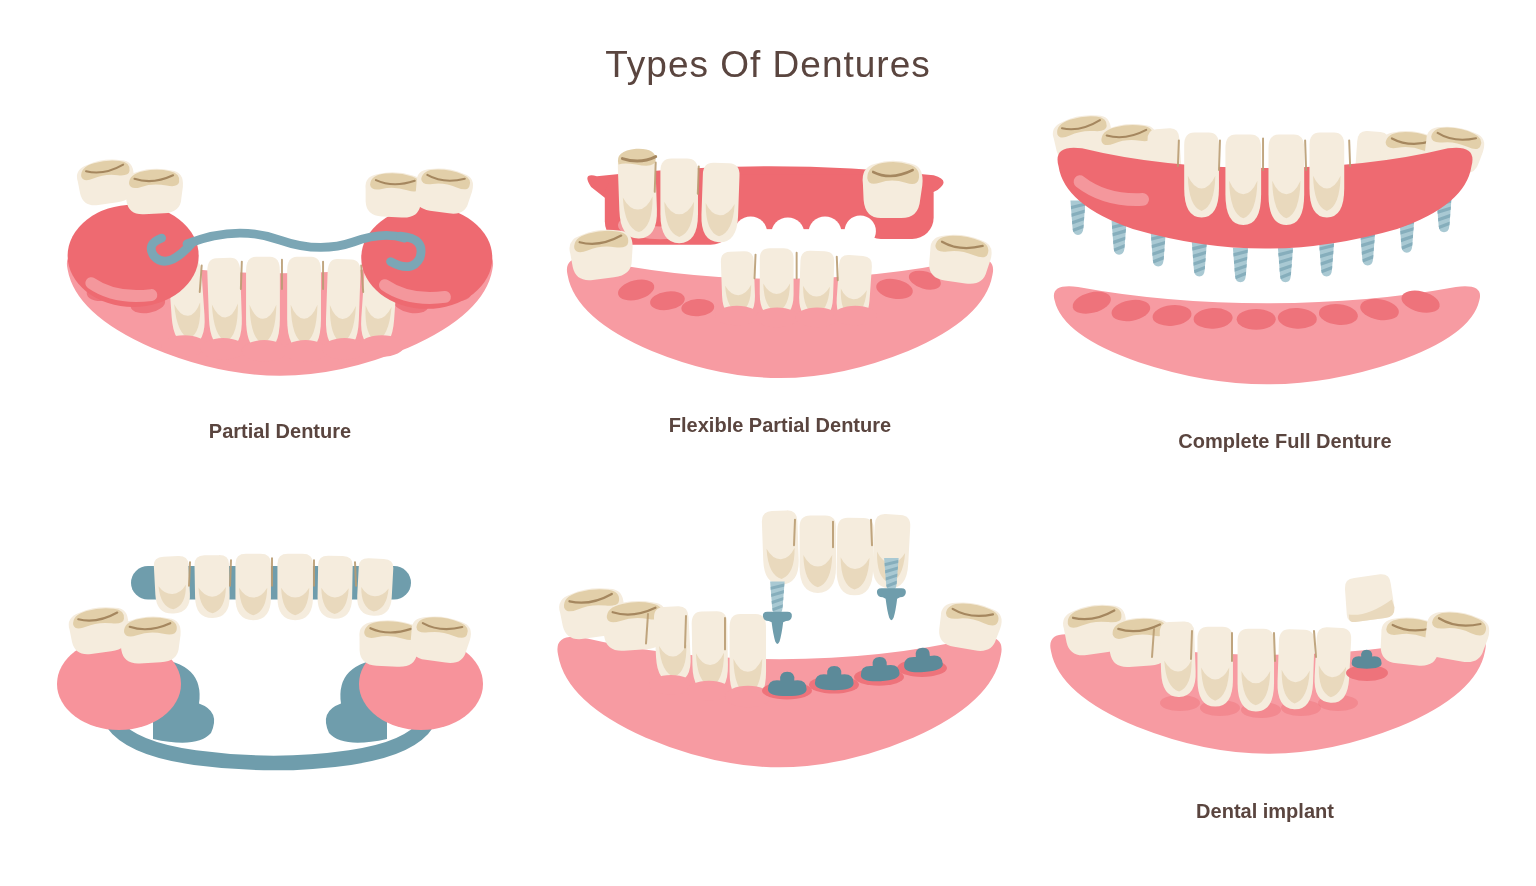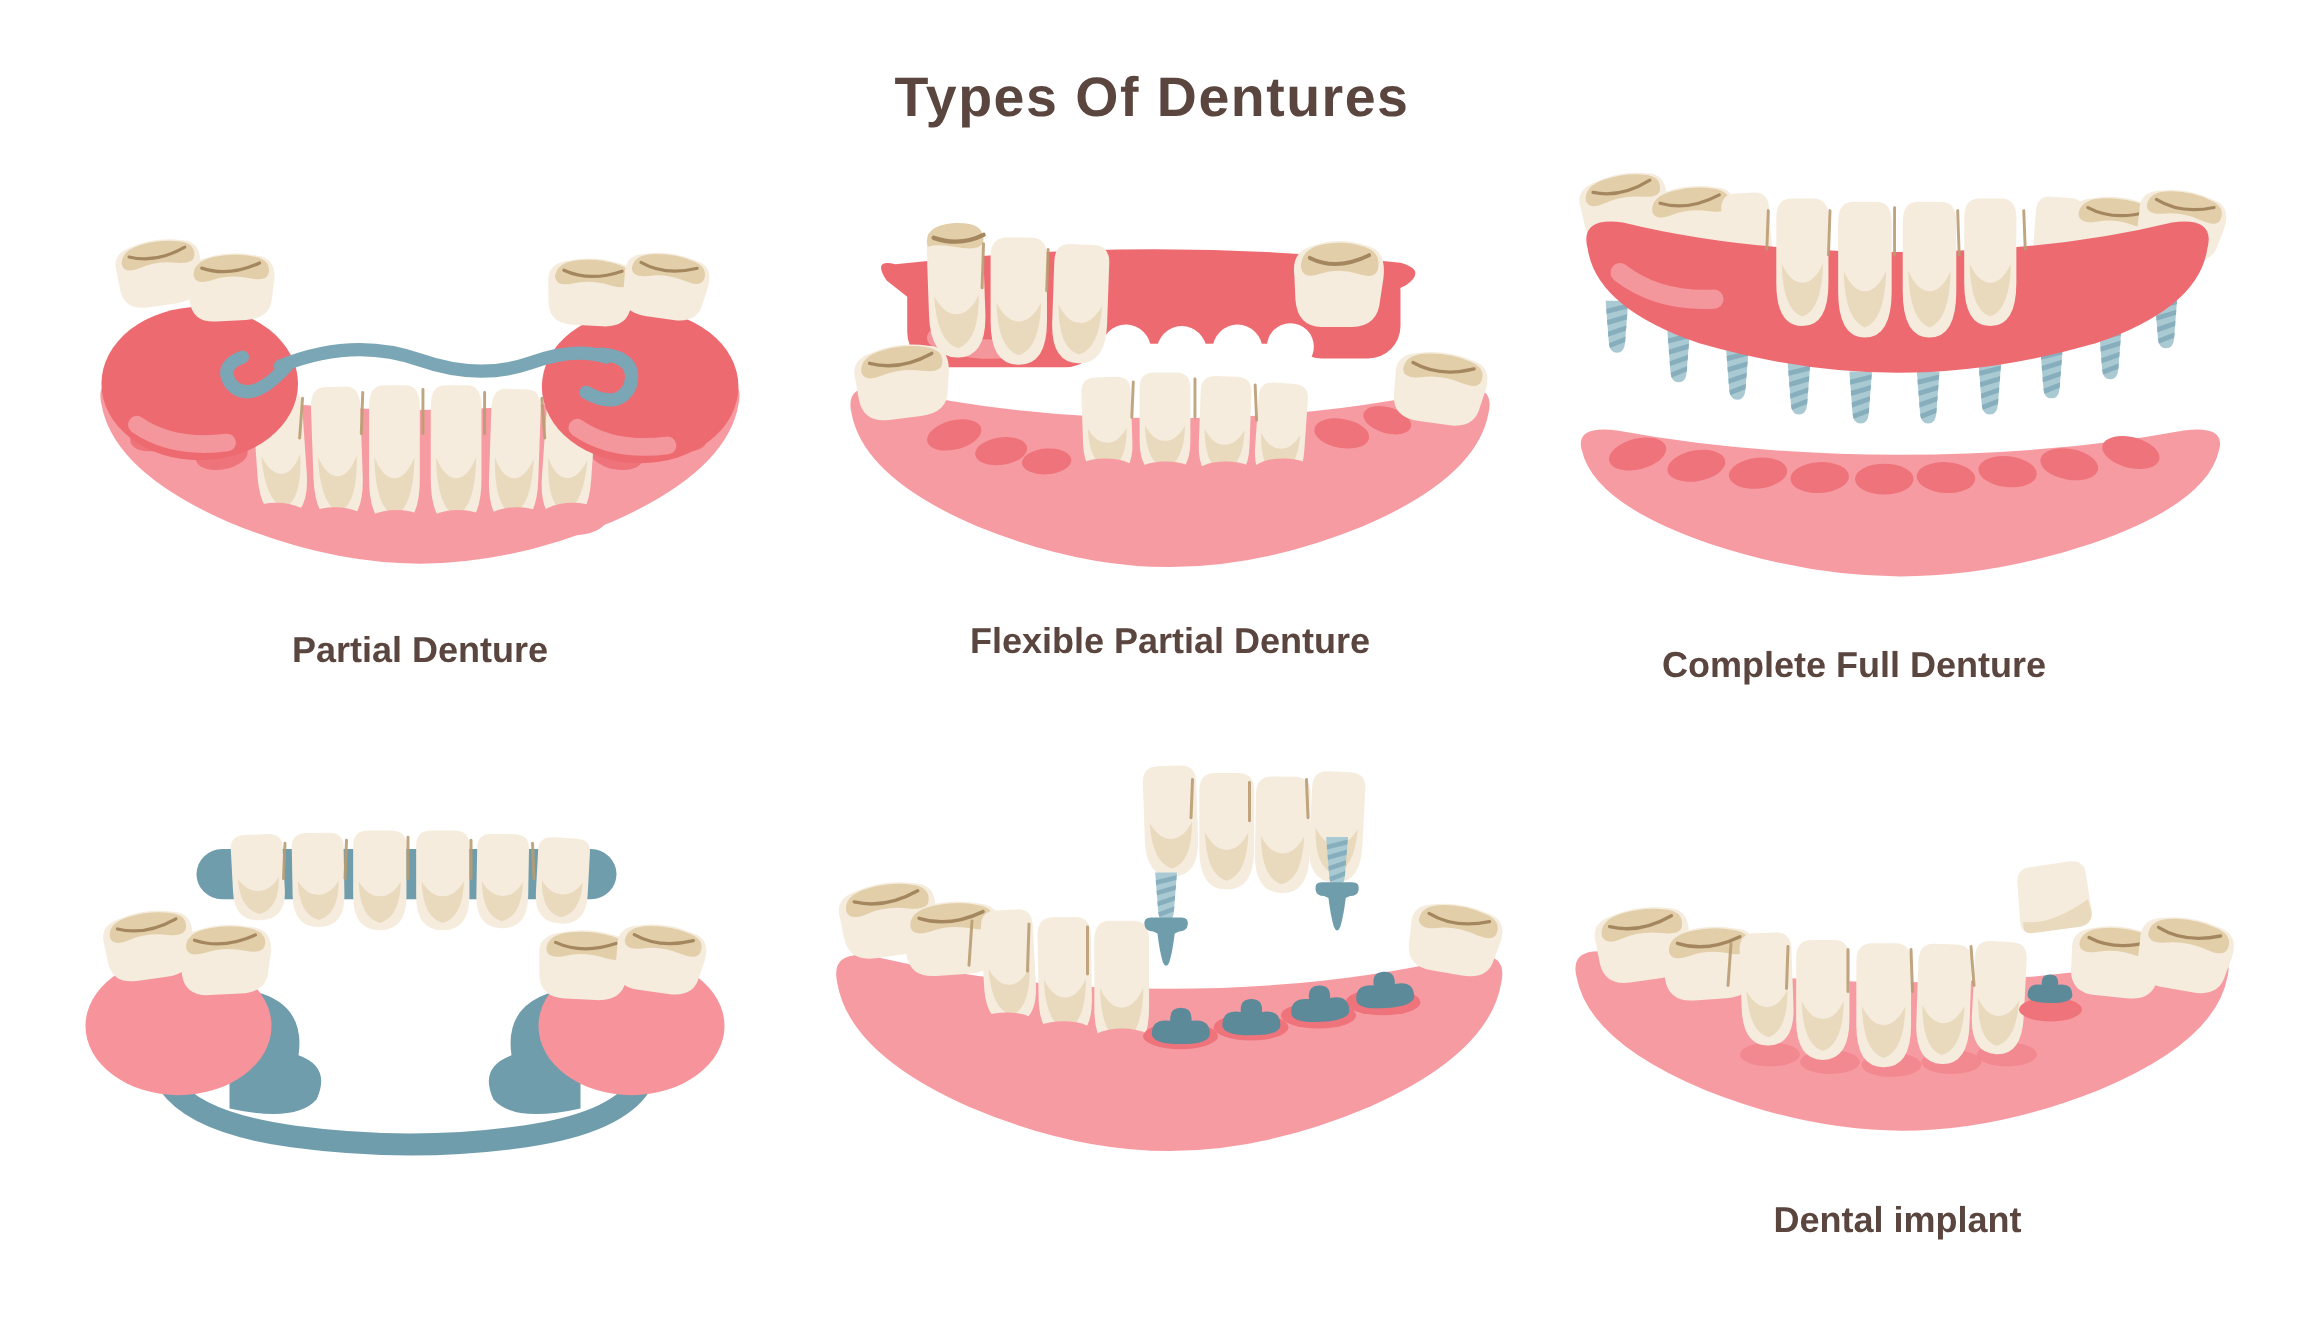--- a/index.html
+++ b/index.html
@@ -1,22 +1,22 @@
 <!DOCTYPE html>
 <html style="--title-text: #5a453f; --gum-light: #f79ba2; --gum-bump: #ee737b; --denture-base: #ee6a71; --base-hi: #f4979c; --pad-pink: #f7939b; --tooth-main: #f5ecdd; --tooth-shade: #e9d9bd; --tooth-tan: #e2cfa9; --tooth-line: #a5875f; --sep-line: #b99c72; --metal: #7ba6b5; --metal-dark: #6f9dac; --screw-light: #a9c9d3; --screw-stripe: #86aebc; --abutment: #5c8a99;"><head>
 <meta charset="utf-8">
 <style>
   html,body{margin:0;padding:0;background:#fff;}
   #canvas{position:relative;width:1536px;height:886px;background:#fff;overflow:hidden;
           font-family:"Liberation Sans", sans-serif;}
   .title{position:absolute;left:0;top:44px;width:100%;text-align:center;
-         font-size:37px;font-weight:bold;letter-spacing:1px;color:var(--title-text);}
+         font-size:37px;font-weight:normal;letter-spacing:1px;color:var(--title-text);}
   .figure{position:absolute;}
   .figure svg{width:100%;height:100%;display:block;}
-  .label{position:absolute;text-align:center;font-size:24px;font-weight:bold;
+  .label{position:absolute;text-align:center;font-size:20px;font-weight:bold;
          color:var(--title-text);}
 
   
   .gum{fill:var(--gum-light);}
   .bump{fill:var(--gum-bump);}
   .bump-soft{fill:var(--gum-bump);opacity:.45;}
   .pad{fill:var(--denture-base);}
   .pad-hi{stroke:var(--base-hi);stroke-width:13;fill:none;stroke-linecap:round;}
   .pad4{fill:var(--pad-pink);}
   .tooth{fill:var(--tooth-main);}
@@ -323,15 +323,15 @@
       </g>
       <g transform="translate(305,30) rotate(-4)">
         <path class="tooth" d="M4,14 Q4,4 14,4 L40,2 Q50,2 50,12 L52,36 Q52,46 42,46 L12,48 Q4,48 4,40 Z"></path>
         <path class="tooth-shade" d="M6,40 Q24,44 50,28 L52,36 Q52,46 42,46 L12,48 Q6,48 6,44 Z"></path>
       </g>
     </svg>
   </div>
 
   <div class="label" style="left:50px;top:420px;width:460px;">Partial Denture</div>
   <div class="label" style="left:550px;top:414px;width:460px;">Flexible Partial Denture</div>
-  <div class="label" style="left:1006px;top:430px;width:460px;">Complete Full Denture</div>
+  <div class="label" style="left:1055px;top:430px;width:460px;">Complete Full Denture</div>
   <div class="label" style="left:1035px;top:800px;width:460px;">Dental implant</div>
 </div>
 
 </body></html>

